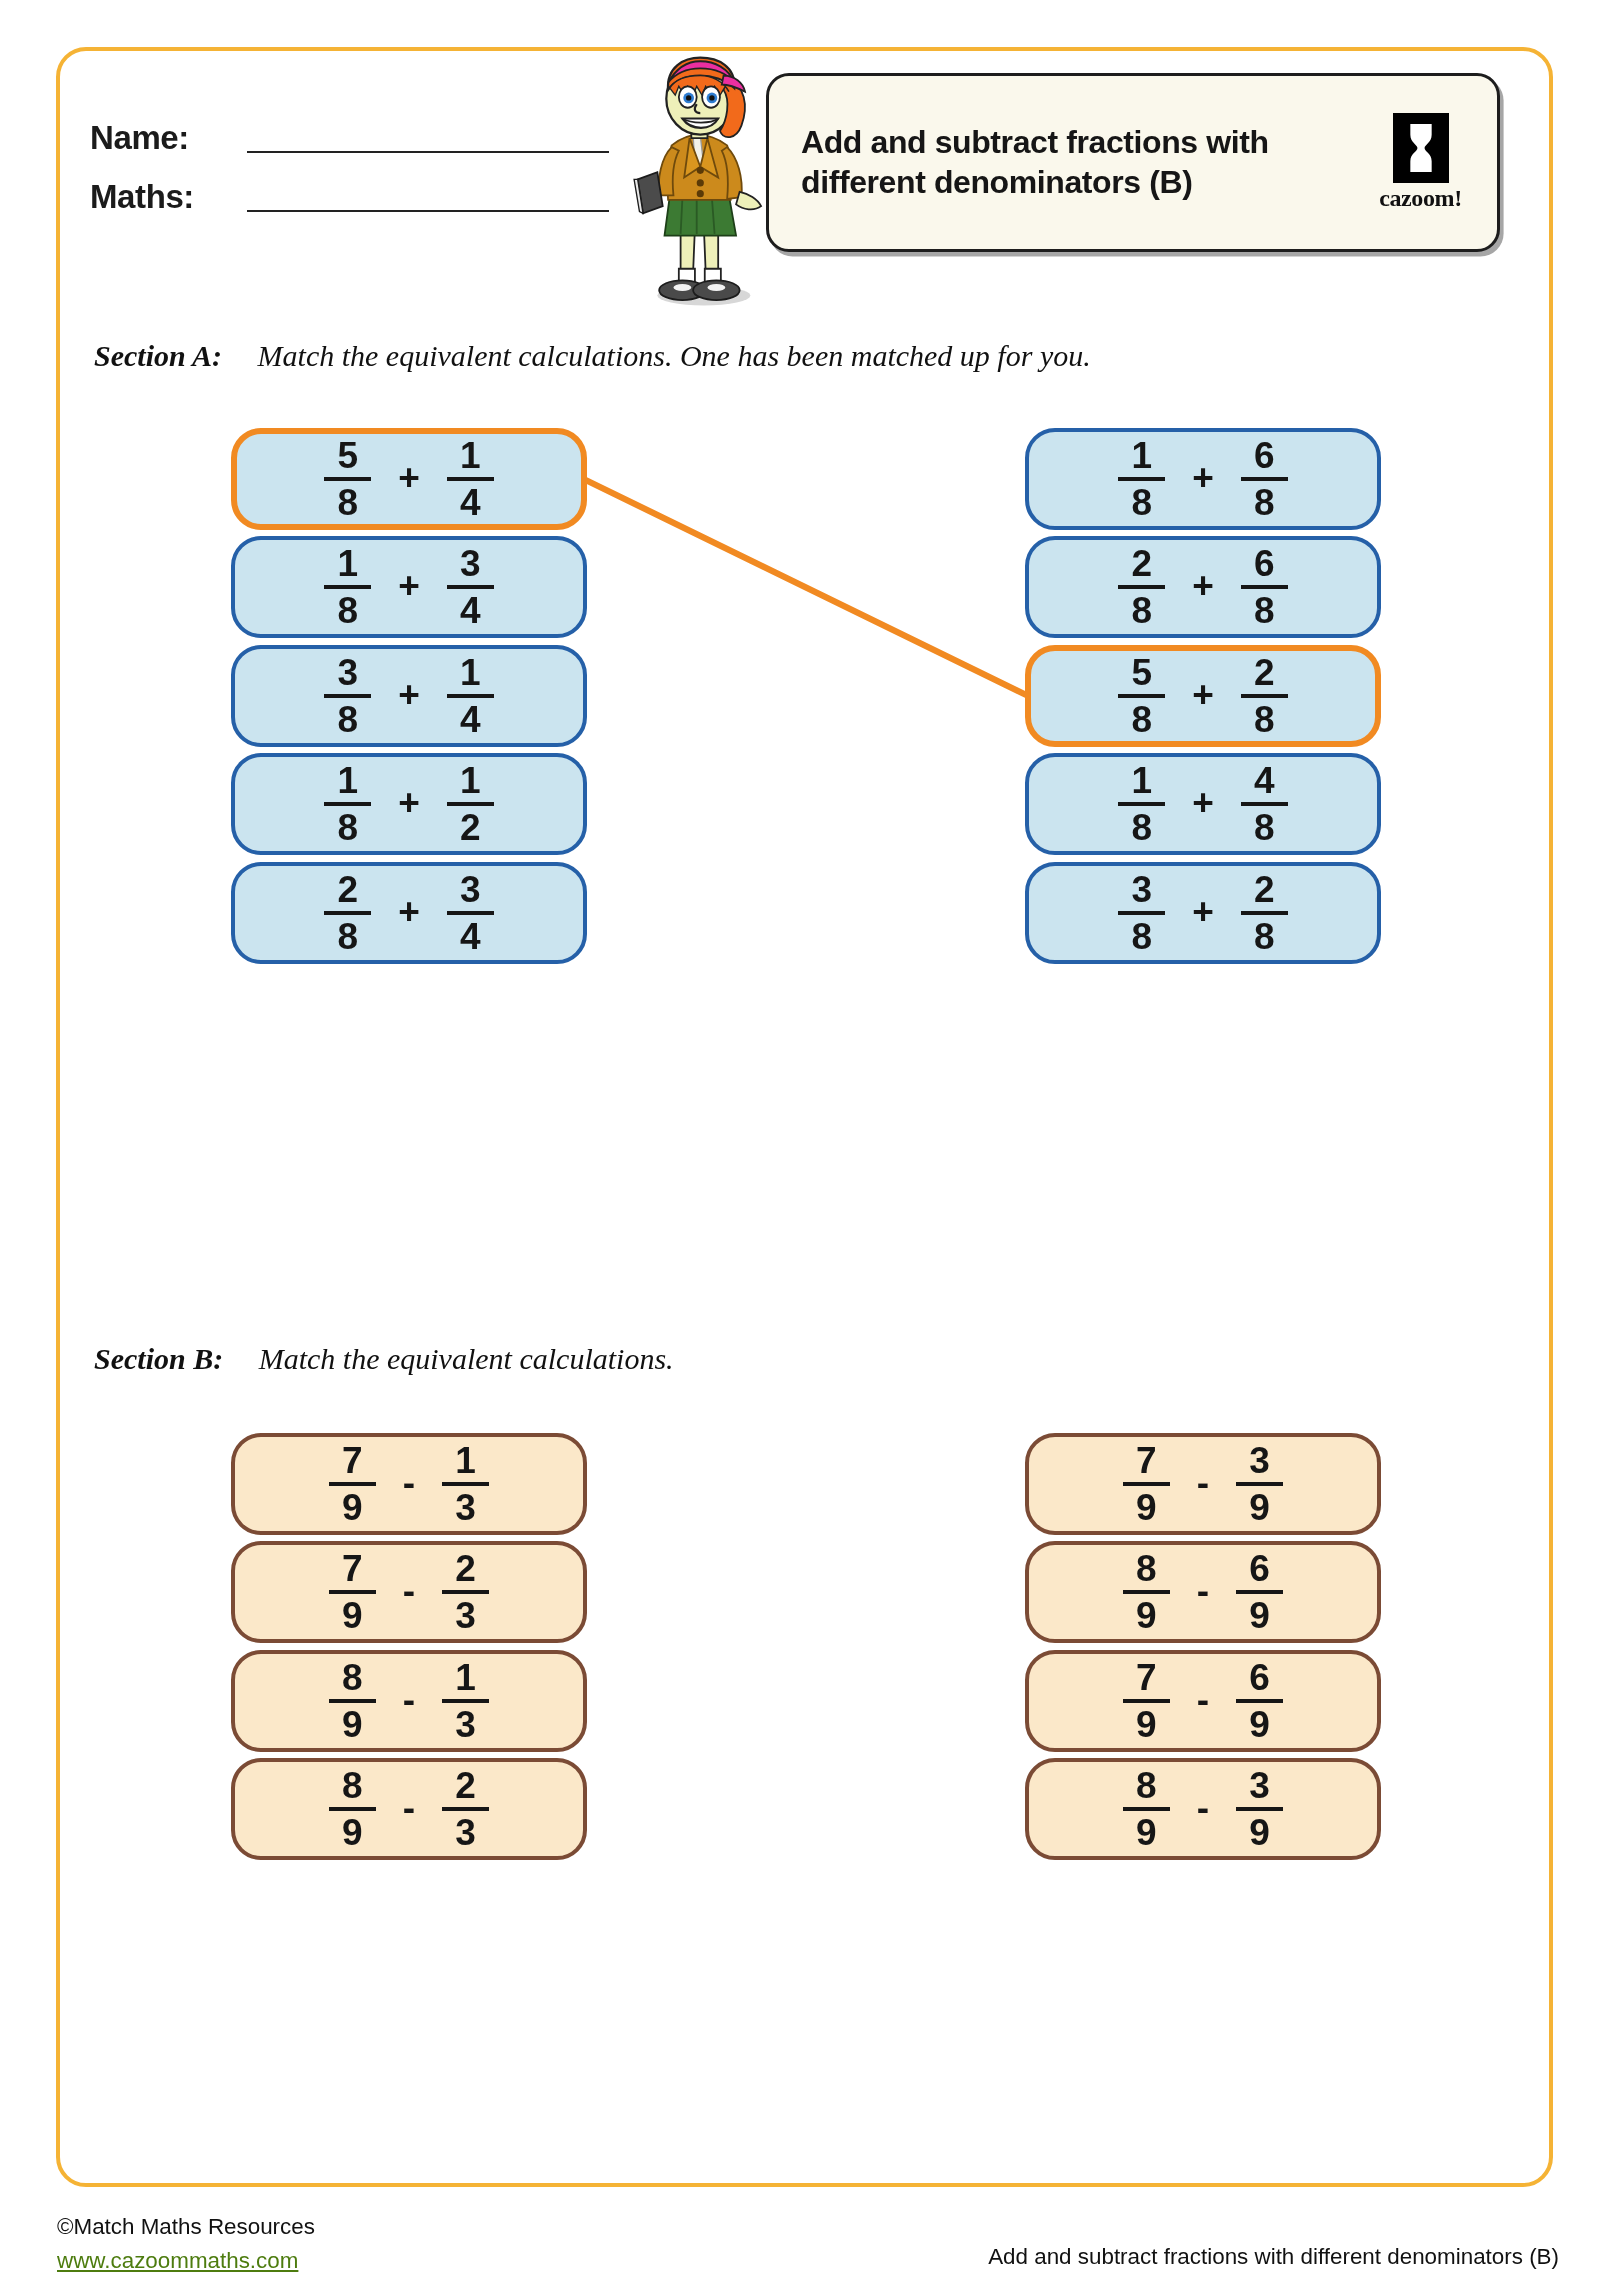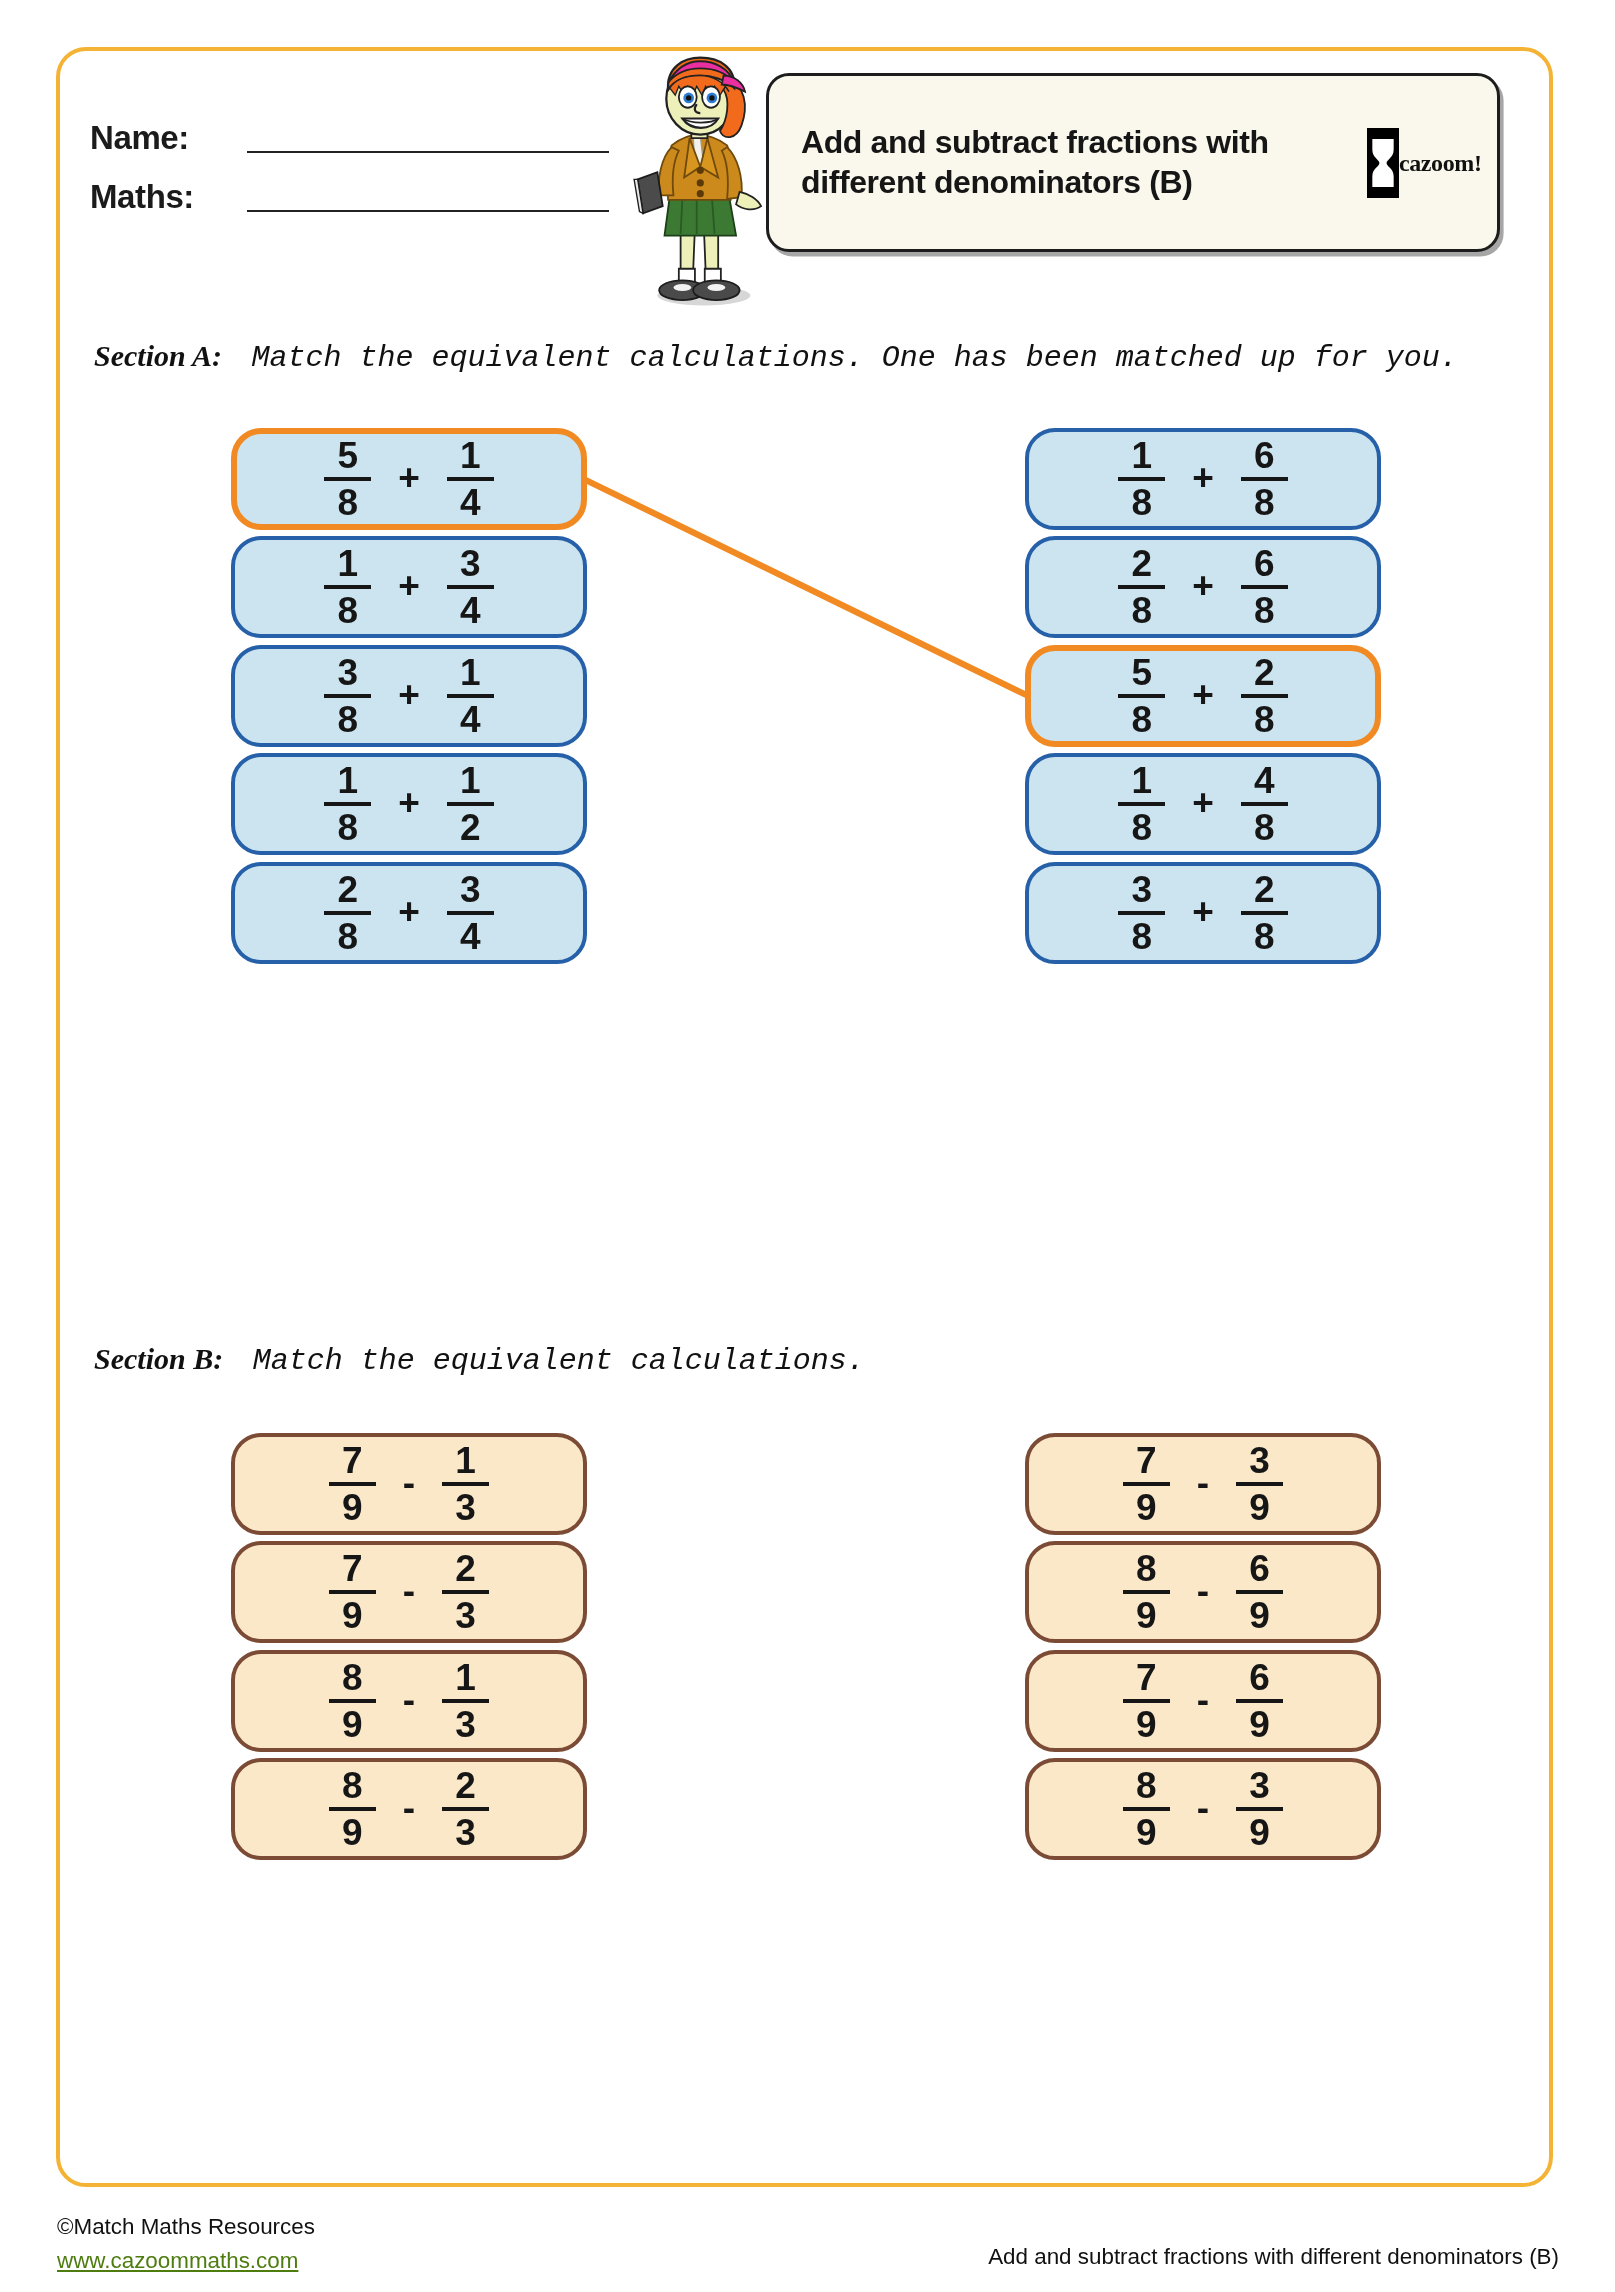--- a/index.html
+++ b/index.html
@@ -87,21 +87,21 @@
     font-size: 32px;
     font-weight: bold;
     line-height: 1.22;
     color: #161616;
     letter-spacing: -0.4px;
     max-width: 528px;
   }
   #logo-block {
     width: 107px;
     display: flex;
-    flex-direction: row;
+    flex-direction: column;
     align-items: center;
   }
   #logo-mark {
     width: 56px;
     height: 70px;
     background: #000;
     display: flex;
     align-items: center;
     justify-content: center;
   }
@@ -121,22 +121,21 @@
     font-size: 30px;
     color: #111;
     white-space: nowrap;
   }
   .section-heading .sec-label {
     font-weight: bold;
     font-style: italic;
   }
   .section-heading .sec-instr {
     font-style: italic;
-    margin-left: 22px;
-    font-family: Liberation Mono, monospace;
+    margin-left: 28px;
   }
   #section-a-heading { left: 94px; top: 339px; }
   #section-b-heading { left: 94px; top: 1342px; }
 
   
   .card {
     position: absolute;
     width: 356px;
     height: 102px;
     border-radius: 30px;

